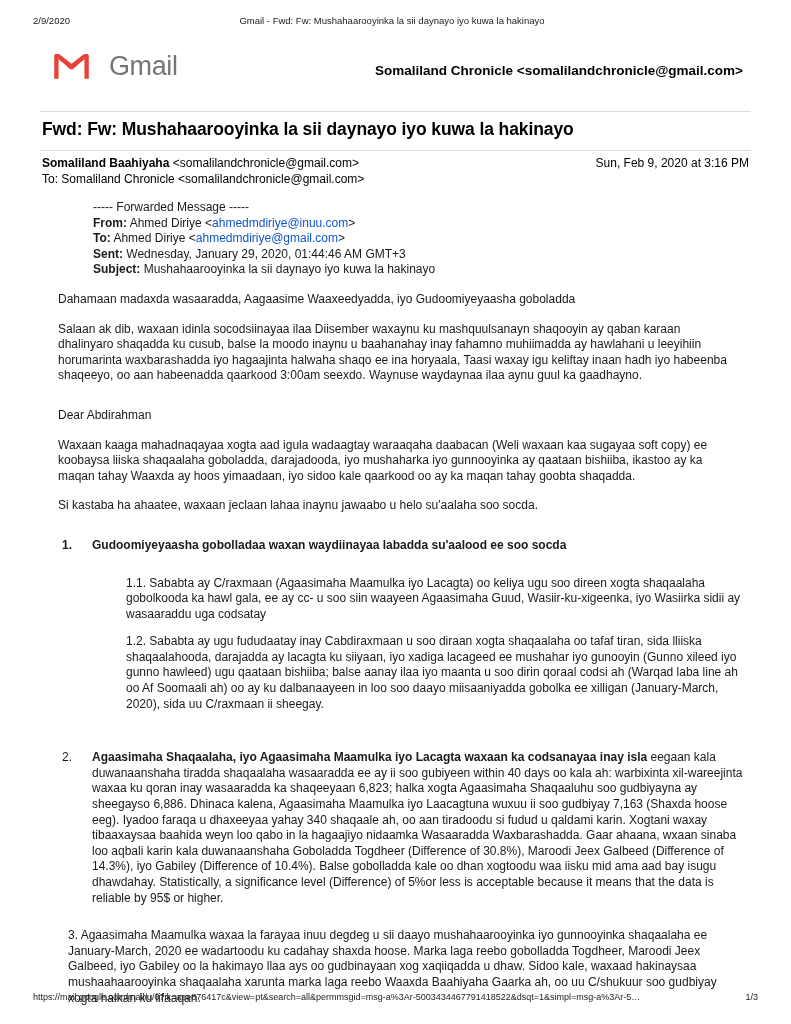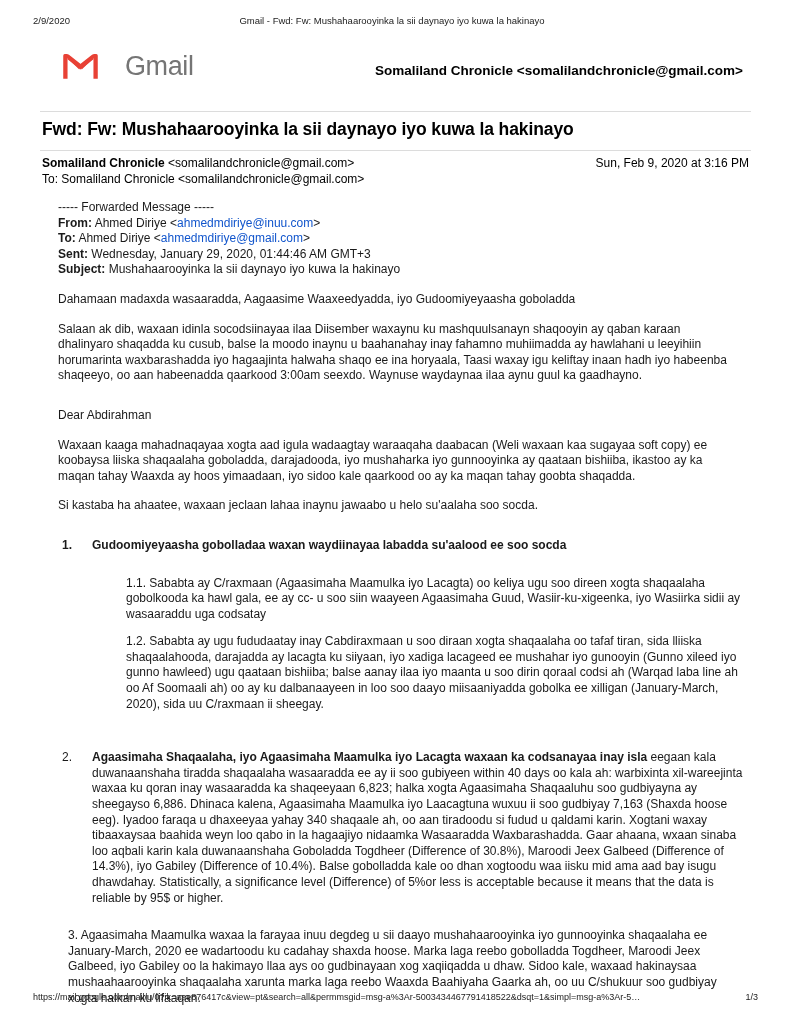--- a/index.html
+++ b/index.html
@@ -51,25 +51,25 @@
   
   .brand-row {
     position: absolute;
     top: 52px;
     left: 48px;
     right: 48px;
     height: 44px;
   }
   .gmail-logo {
     position: absolute;
-    left: 14px;
+    left: 5px;
     top: 0;
     display: flex;
     align-items: center;
-    gap: 26px;
+    gap: 19px;
   }
   .gmail-mark {
     width: 37px;
     height: 28px;
     display: block;
   }
   .gmail-word {
     font-size: 27px;
     color: #757575;
     letter-spacing: -0.4px;
@@ -139,21 +139,21 @@
     left: 58px;
     right: 48px;
     top: 200px;
     font-size: 12px;
     line-height: 15.6px;
     color: #1a1a1a;
   }
   .fwd-head {
     margin: 0 0 14px 0;
   }
-  .fwd-head div { white-space: nowrap; }
+  .fwd-head div { white-space: nowrap; margin-left: 35px; }
   .lbl { font-weight: bold; }
   .maillink { color: #1155cc; }
 
   .para {
     margin: 0 14px 14px 0;
     text-align: left;
   }
   .spacer-sm { height: 10px; }
   .spacer-lg { height: 26px; }
 
@@ -232,21 +232,21 @@
   </div>
 
   <div class="rule rule-top"></div>
 
   <div class="subject">Fwd: Fw: Mushahaarooyinka la sii daynayo iyo kuwa la hakinayo</div>
 
   <div class="rule rule-mid"></div>
 
   <div class="envelope">
     <div class="env-from-row">
-      <span class="env-name">Somaliland Chronicle</span><span>&nbsp;</span><span class="env-addr">&lt;somalilandchronicle@gmail.com&gt;</span>
+      <span class="env-name">Somaliland Baahiyaha</span><span>&nbsp;</span><span class="env-addr">&lt;somalilandchronicle@gmail.com&gt;</span>
       <span class="env-date">Sun, Feb 9, 2020 at 3:16 PM</span>
     </div>
     <div class="env-to">To: Somaliland Chronicle &lt;somalilandchronicle@gmail.com&gt;</div>
   </div>
 
   <div class="body">
 
     <div class="fwd-head">
       <div>----- Forwarded Message -----</div>
       <div>

